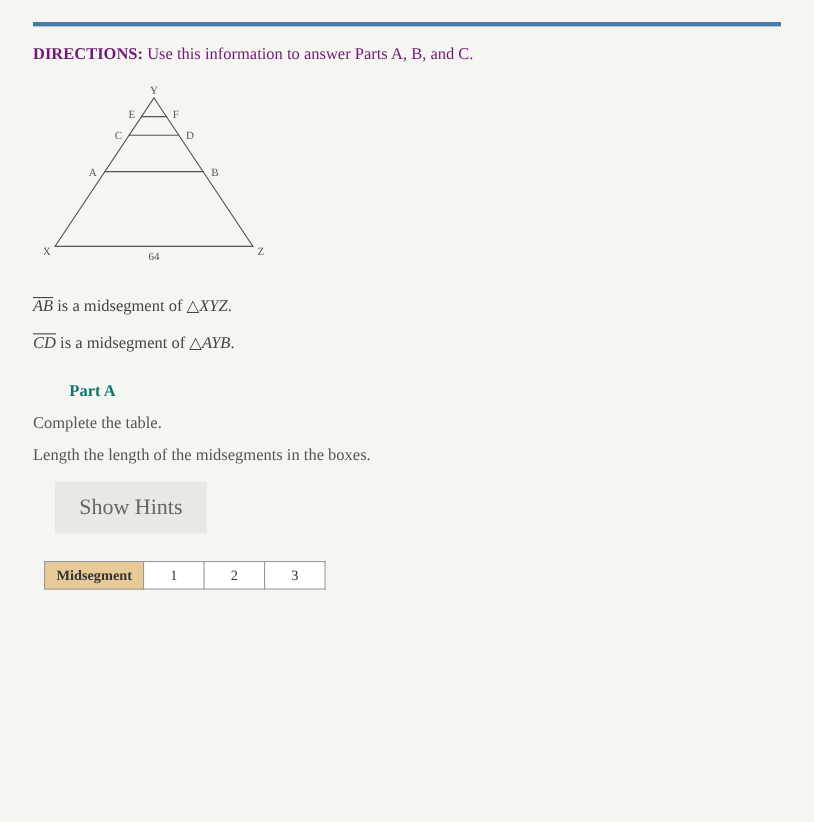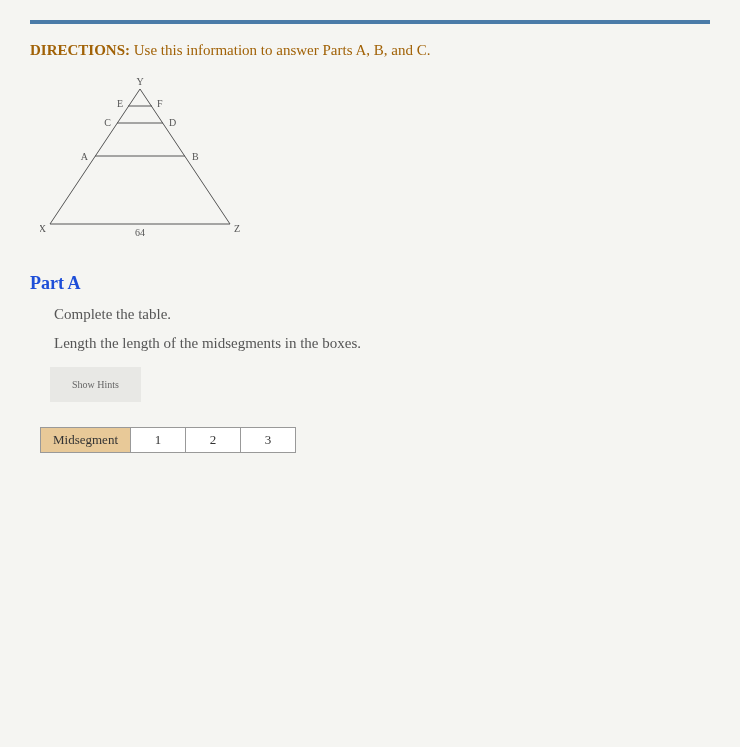--- a/index.html
+++ b/index.html
@@ -14,21 +14,21 @@
       color: #333;
       width: 740px;
     }
     .top-bar {
       height: 4px;
       background: #4a7ba8;
       margin-bottom: 18px;
     }
     .directions {
       font-size: 15px;
-      color: #a16207;
+      color: #701a75;
       margin-bottom: 15px;
     }
     .directions strong {
       font-weight: bold;
     }
     .triangle-figure {
       margin: 10px 0 20px 10px;
     }
     .statements {
       margin-bottom: 25px;
@@ -43,58 +43,58 @@
       text-decoration: overline;
       font-style: italic;
     }
     .triangle-sym {
       font-size: 15px;
     }
     .italic {
       font-style: italic;
     }
     .part-label {
-      font-size: 18px;
+      font-size: 15px;
       font-weight: bold;
-      color: #1d4ed8;
+      color: #0f766e;
       margin-bottom: 12px;
+      margin-left: 33px;
     }
     .instruction {
       font-size: 15px;
       color: #555;
       margin-bottom: 12px;
-      margin-left: 24px;
     }
     .hints-box {
       margin: 15px 0 25px 20px;
     }
     .show-hints-btn {
       background: #e8e8e5;
       border: none;
       padding: 12px 22px;
-      font-size: 10px;
+      font-size: 20px;
       color: #666;
       cursor: pointer;
       font-family: inherit;
     }
     .answer-table {
       border-collapse: collapse;
       margin-left: 10px;
     }
     .answer-table td, .answer-table th {
       border: 1px solid #999;
       padding: 4px 8px;
       font-size: 13px;
       text-align: center;
       background: #fff;
     }
     .answer-table .row-header {
       background: #e8c998;
-      font-weight: normal;
-      text-align: center;
+      font-weight: bold;
+      text-align: right;
       padding: 4px 10px;
       min-width: 90px;
     }
     .answer-table .col-header {
       background: #fff;
       font-weight: normal;
       min-width: 55px;
     }
     .answer-input {
       width: 32px;
@@ -145,20 +145,26 @@
 
     <text x="100" y="30" text-anchor="middle" font-size="8"></text>
     <text x="100" y="47" text-anchor="middle" font-size="8"></text>
     <text x="100" y="80" text-anchor="middle" font-size="8"></text>
 
     <text x="100" y="162" text-anchor="middle">64</text>
   </svg>
 </div>
 
 <div class="statements">
+  <div class="statement">
+    <span class="overline">AB</span><span> is a midsegment of </span><span class="triangle-sym">△</span><span class="italic">XYZ</span><span>.</span>
+  </div>
+  <div class="statement">
+    <span class="overline">CD</span><span> is a midsegment of </span><span class="triangle-sym">△</span><span class="italic">AYB</span><span>.</span>
+  </div>
 </div>
 
 <div class="part-label">Part A</div>
 
 <div class="instruction">Complete the table.</div>
 <div class="instruction">Length the length of the midsegments in the boxes.</div>
 
 <div class="hints-box">
   <button class="show-hints-btn">Show Hints</button>
 </div>

